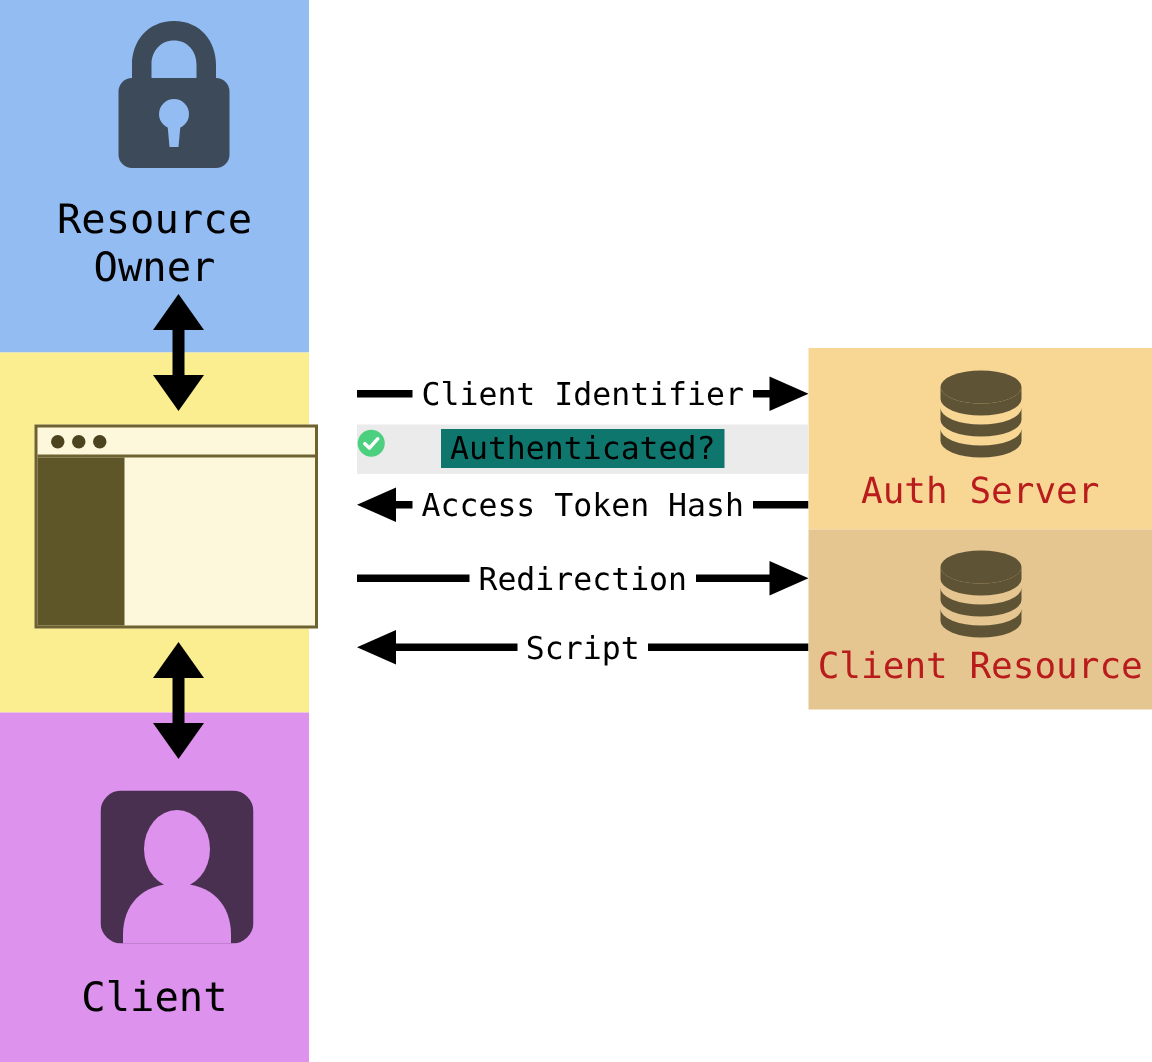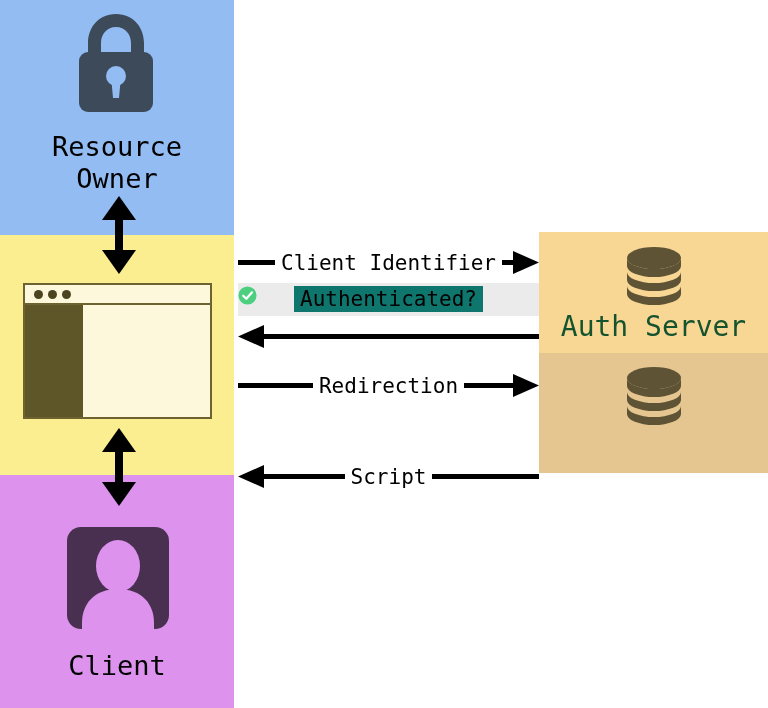--- a/index.html
+++ b/index.html
@@ -15,21 +15,21 @@
     width: 768px;
     height: 708px;
     background: #ffffff;
     overflow: hidden;
   }
 
   
   .panel {
     position: absolute;
     left: 0;
-    width: 234px;
+    width: 206px;
   }
   #panel-resource-owner {
     top: 0;
     height: 235px;
     background: #93bcf2;
   }
   #panel-user-agent {
     top: 235px;
     height: 240px;
     background: #fbee90;
@@ -158,22 +158,22 @@
     width: 62px;
     height: 62px;
   }
   #db-icon-auth { top: 13px; }
   #db-icon-resource { top: 12px; }
   .server-label {
     position: absolute;
     left: 0;
     width: 100%;
     text-align: center;
-    color: #14532d;
-    font-size: 28px;
+    color: #b91c1c;
+    font-size: 24px;
     line-height: 28px;
   }
   #label-auth-server { top: 81px; }
   #label-client-resource { top: 77px; }
 
   
   .msg-band {
     position: absolute;
     left: 238px;
     width: 301px;
@@ -203,21 +203,21 @@
     background: transparent;
     white-space: nowrap;
   }
   .msg-row.on-band .msg-text { background: #0f766e; }
   .msg-row.on-white .msg-text { background: #ffffff; }
 
   #msg-client-identifier { top: 250px; }
   #msg-authenticated     { top: 286px; }
   #msg-access-token      { top: 324px; }
   #msg-redirection       { top: 373px; }
-  #msg-script            { top: 419px; margin-top: 45px; }
+  #msg-script            { top: 419px; }
 
   #band-authenticated { top: 283px; height: 33px; }
 
   .check-icon {
     position: relative;
     z-index: 2;
     width: 19px;
     height: 19px;
     margin-right: 8px;
     flex: 0 0 auto;
@@ -282,20 +282,21 @@
     <div class="server-label" id="label-auth-server">Auth Server</div>
   </div>
 
   <div class="server-box" id="box-client-resource">
     <svg class="db-icon" id="db-icon-resource" viewBox="0 0 62 62">
       <ellipse cx="31" cy="13" rx="27" ry="11" fill="#5e5335"></ellipse>
       <path d="M4 13 v8 a27 11 0 0 0 54 0 v-8 a27 11 0 0 1 -54 0 Z" fill="#5e5335"></path>
       <path d="M4 27 v8 a27 11 0 0 0 54 0 v-8 a27 11 0 0 1 -54 0 Z" fill="#5e5335"></path>
       <path d="M4 41 v8 a27 11 0 0 0 54 0 v-8 a27 11 0 0 1 -54 0 Z" fill="#5e5335"></path>
     </svg>
+    <div class="server-label" id="label-client-resource">Client Resource</div>
   </div>
 
   <div class="msg-band" id="band-authenticated"></div>
 
   <div class="msg-row on-white" id="msg-client-identifier">
     <svg width="301" height="26" viewBox="0 0 301 26">
       <rect x="0" y="10" width="283" height="5" fill="#000000"></rect>
       <path d="M301 12.5 L275 1 L275 24 Z" fill="#000000"></path>
     </svg>
     <span class="msg-text">Client Identifier</span>
@@ -307,20 +308,21 @@
       <path d="M5.5 10.3 L8.7 13.4 L14.6 6.8" fill="none" stroke="#ffffff" stroke-width="2.4" stroke-linecap="round" stroke-linejoin="round"></path>
     </svg>
     <span class="msg-text">Authenticated?</span>
   </div>
 
   <div class="msg-row on-white" id="msg-access-token">
     <svg width="301" height="26" viewBox="0 0 301 26">
       <rect x="18" y="10" width="283" height="5" fill="#000000"></rect>
       <path d="M0 12.5 L26 1 L26 24 Z" fill="#000000"></path>
     </svg>
+    <span class="msg-text">Access Token Hash</span>
   </div>
 
   <div class="msg-row on-white" id="msg-redirection">
     <svg width="301" height="26" viewBox="0 0 301 26">
       <rect x="0" y="10" width="283" height="5" fill="#000000"></rect>
       <path d="M301 12.5 L275 1 L275 24 Z" fill="#000000"></path>
     </svg>
     <span class="msg-text">Redirection</span>
   </div>
 

